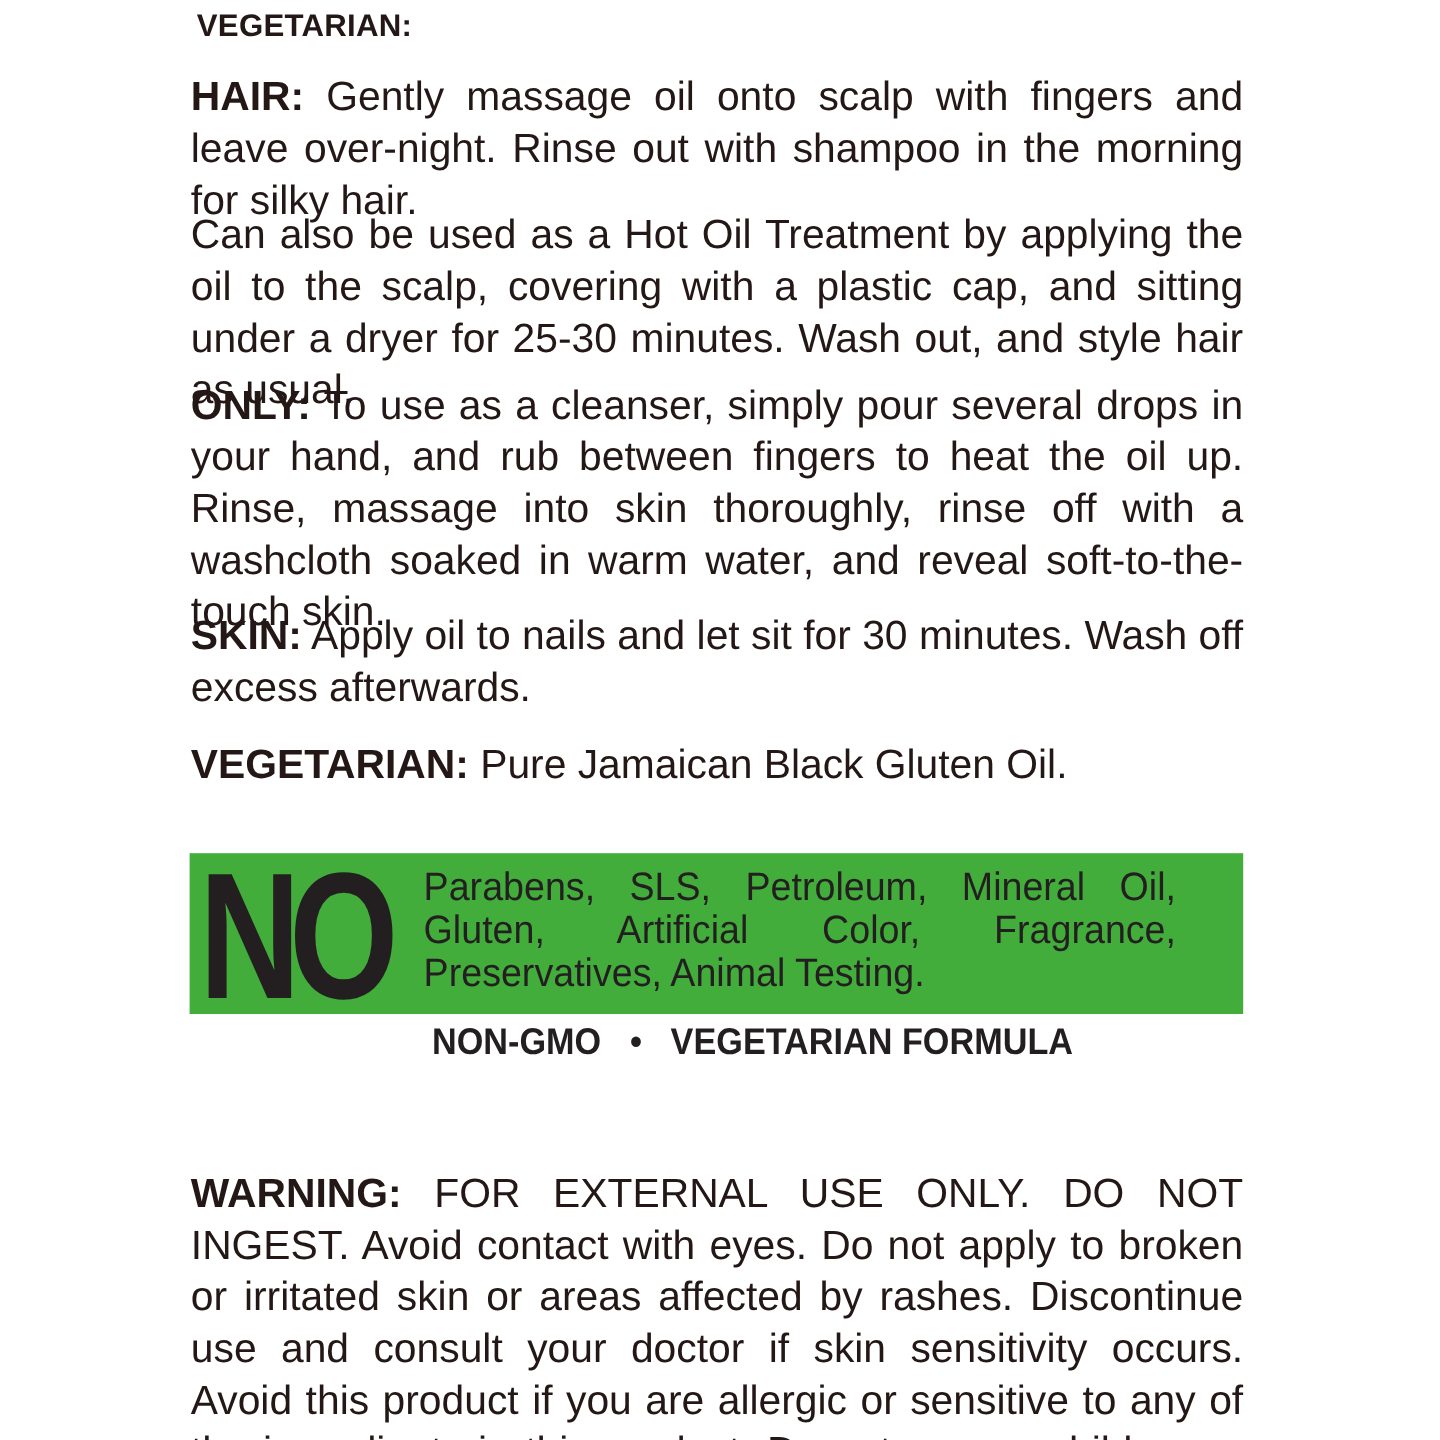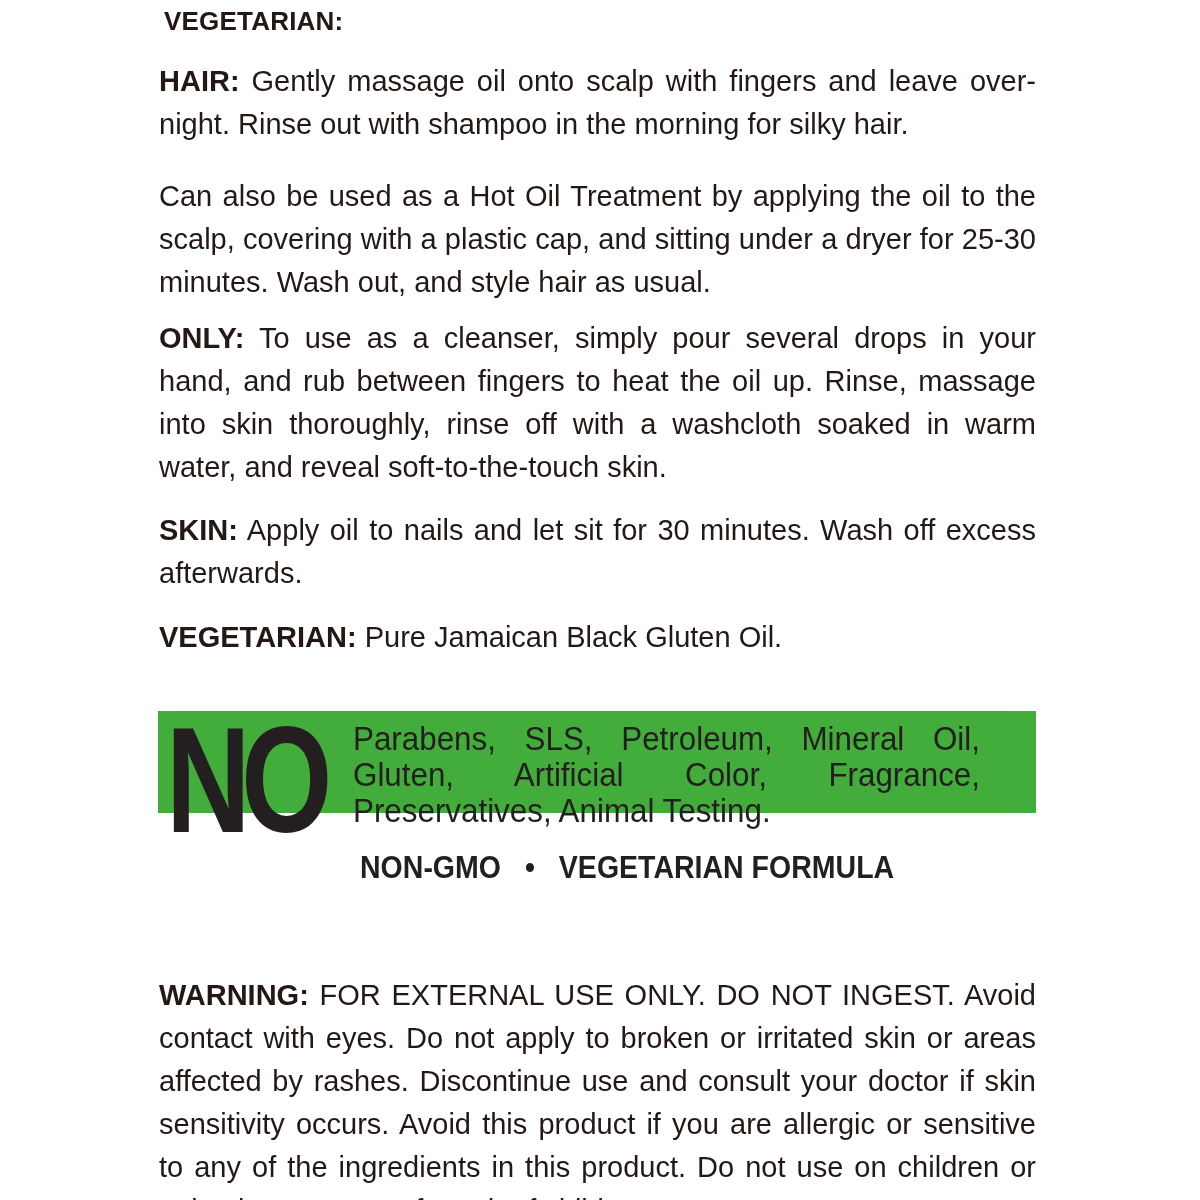--- a/index.html
+++ b/index.html
@@ -9,33 +9,33 @@
     font-family: "Liberation Sans", sans-serif;
     color: #231815;
     position: relative;
   }
   .heading {
     position: absolute; left: 164px; top: 6px;
     font-size: 26px; font-weight: bold; letter-spacing: 0.2px;
   }
   .para {
     position: absolute; left: 159px; width: 877px;
-    font-size: 29px; line-height: 43px;
+    font-size: 34px; line-height: 43px;
     text-align: justify; text-align-last: left;
   }
   .para b { font-weight: bold; }
   #p-hair { top: 60px; }
   #p-hot { top: 175px; }
   #p-skin { top: 317px; }
   #p-nails { top: 509px; }
   #p-ingredient { top: 616px; }
   #p-warning { top: 974px; }
   .green-box {
     position: absolute; left: 158px; top: 711px;
-    width: 878px; height: 102px;
+    width: 878px; height: 134px;
     background: #43ad3b;
   }
   .no-text {
     position: absolute; left: 8px; top: -6px;
     font-size: 150px; font-weight: bold; line-height: 150px;
     color: #231f20; letter-spacing: -12px;
     transform: scaleX(0.78); transform-origin: left top;
   }
   .no-list {
     position: absolute; left: 195px; top: 10px; width: 660px;

